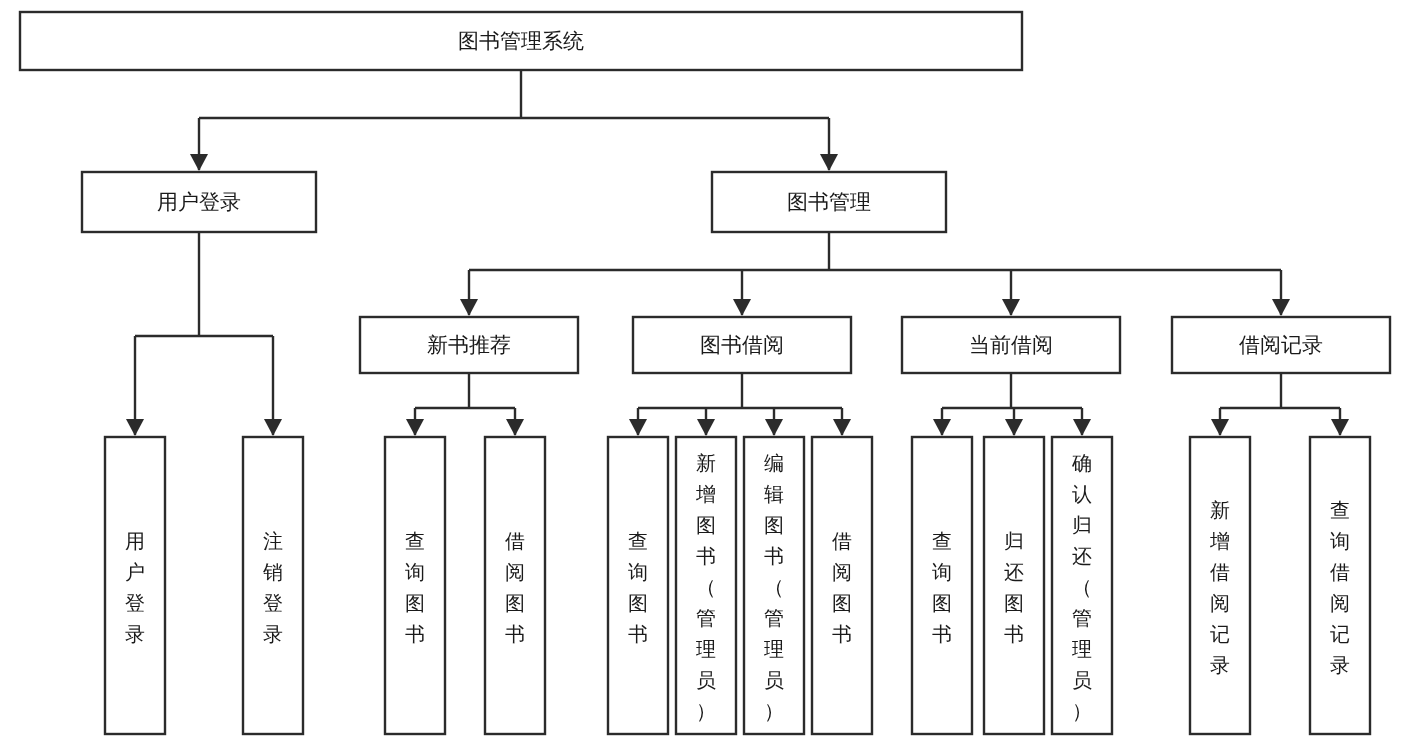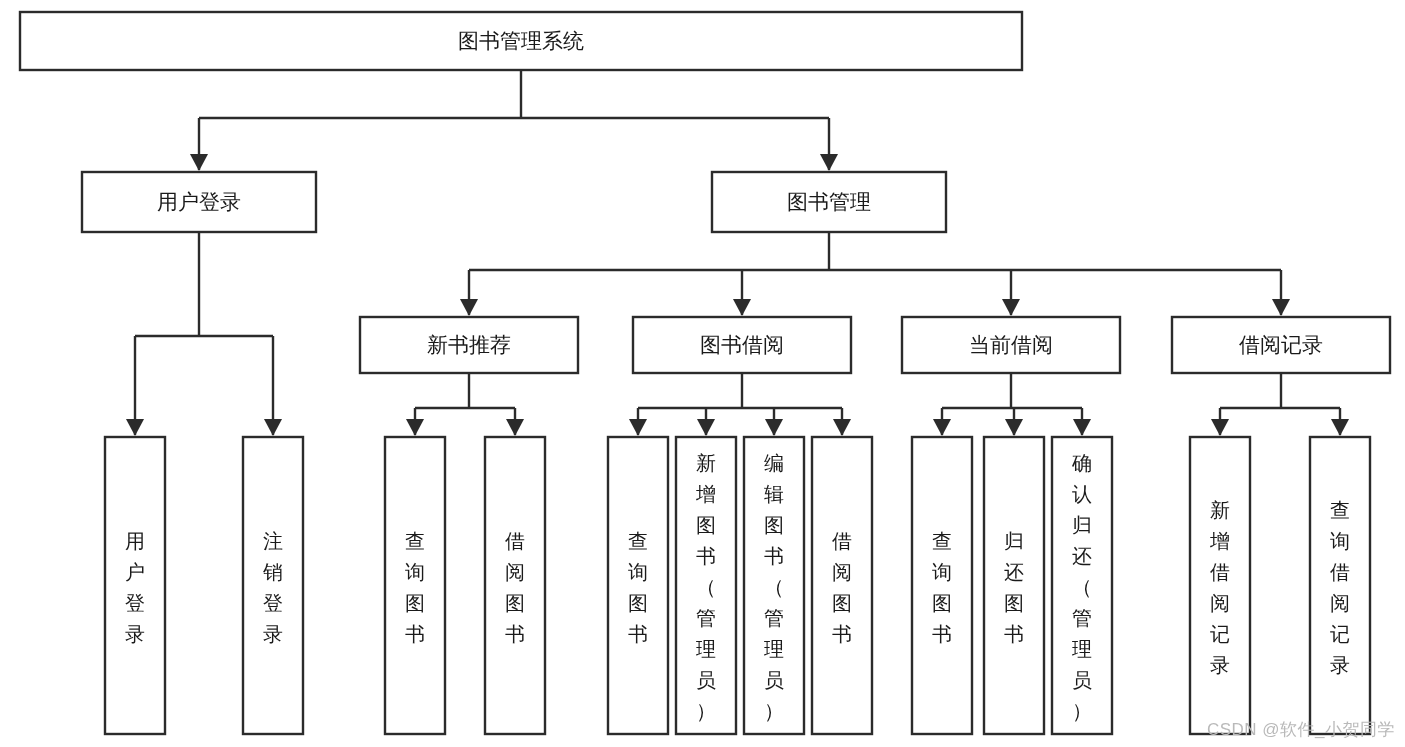--- a/index.html
+++ b/index.html
@@ -204,15 +204,14 @@
           <rect x="1190" y="437" width="60" height="297" class="node-box"></rect>
           <text x="1220" y="516.5" class="node-label-v"><tspan x="1220" dy="0">新</tspan><tspan x="1220" dy="31">增</tspan><tspan x="1220" dy="31">借</tspan><tspan x="1220" dy="31">阅</tspan><tspan x="1220" dy="31">记</tspan><tspan x="1220" dy="31">录</tspan></text>
         </g>
         <g>
           <rect x="1310" y="437" width="60" height="297" class="node-box"></rect>
           <text x="1340" y="516.5" class="node-label-v"><tspan x="1340" dy="0">查</tspan><tspan x="1340" dy="31">询</tspan><tspan x="1340" dy="31">借</tspan><tspan x="1340" dy="31">阅</tspan><tspan x="1340" dy="31">记</tspan><tspan x="1340" dy="31">录</tspan></text>
         </g>
       </g>
   </svg>
 
-  <div class="watermark">CSDN @软件_小贺同学</div>
 
 </div>
 
 </body></html>

